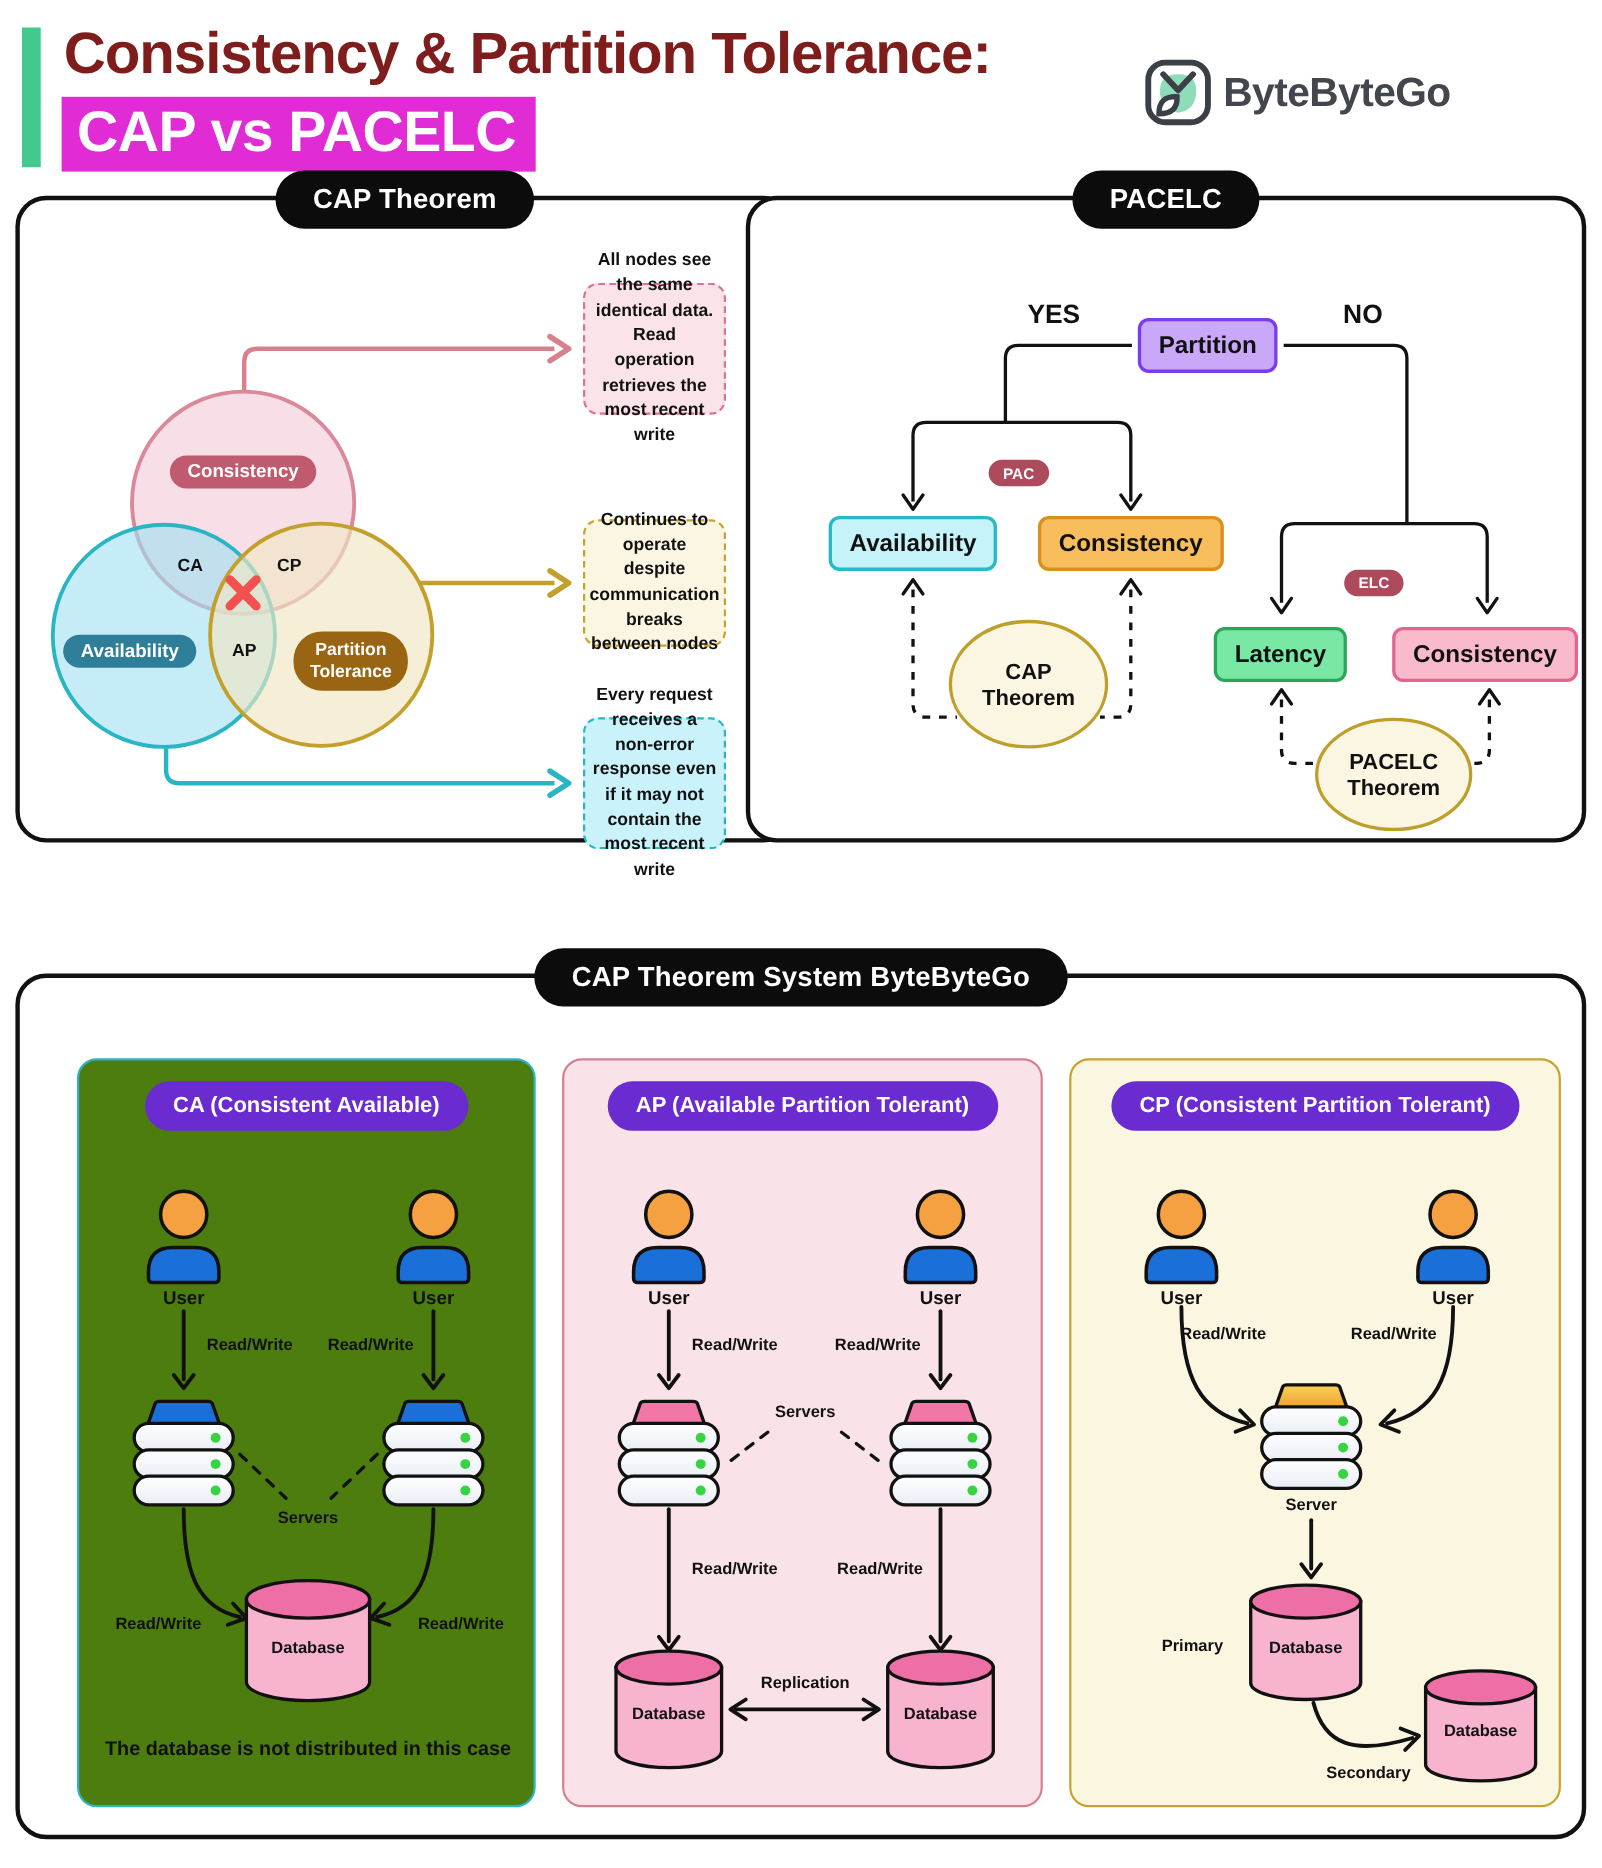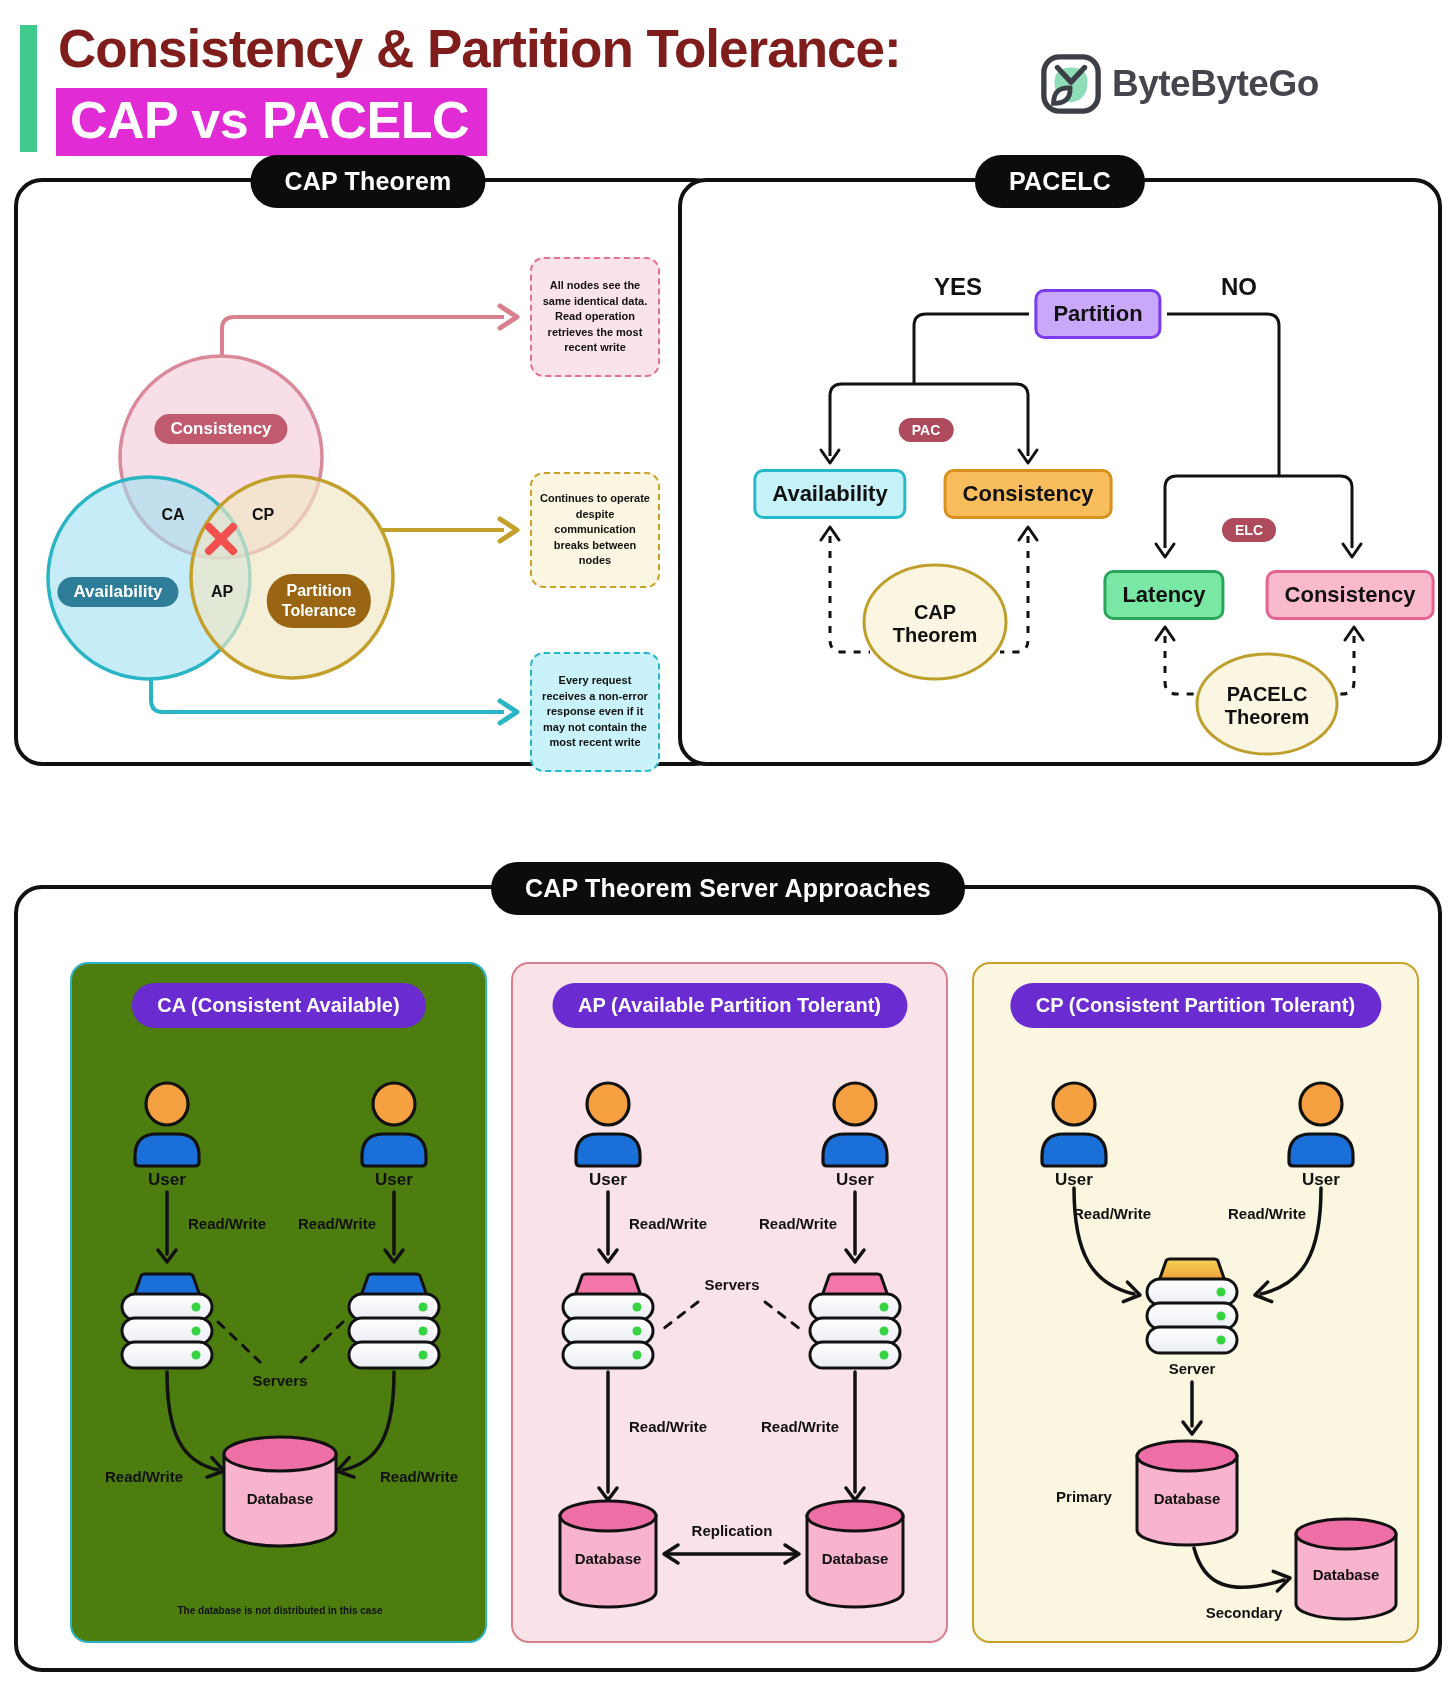--- a/index.html
+++ b/index.html
@@ -13,21 +13,21 @@
     background:#0c0c0c;color:#fff;font-weight:bold;font-size:25px;
     padding:12px 34px;border-radius:32px;white-space:nowrap;z-index:4;letter-spacing:.2px;
   }
   svg.layer{position:absolute;left:0;top:0;}
   .lbl{position:absolute;transform:translate(-50%,-50%);font-weight:bold;white-space:nowrap;color:#111;}
   .sem{font-weight:600;}
   .tag{position:absolute;transform:translate(-50%,-50%);color:#fff;font-weight:bold;
        border-radius:18px;padding:5px 16px;white-space:nowrap;text-align:center;font-size:17px;}
   .tag-two{border-radius:26px;padding:7px 15px;font-size:16px;line-height:1.25;}
   .note{position:absolute;border:2.5px dashed;border-radius:14px;display:flex;align-items:center;justify-content:center;
-        text-align:center;font-weight:700;font-size:11px;line-height:1.42;padding:8px 6px;box-sizing:border-box;}
+        text-align:center;font-weight:700;font-size:16px;line-height:1.42;padding:8px 6px;box-sizing:border-box;}
   .note-pink{background:#fbe3ea;border-color:#e0718f;}
   .note-gold{background:#faf6e1;border-color:#c9a22c;}
   .note-cyan{background:#c9f2fa;border-color:#2ab5c4;}
   .box{position:absolute;transform:translate(-50%,-50%);border:3px solid;border-radius:10px;
        font-size:22px;font-weight:600;padding:9px 16px;white-space:nowrap;text-align:center;}
   .box-partition{background:#c9a8f9;border-color:#7b3bf0;}
   .box-availability{background:#c6f3f9;border-color:#25b9c9;}
   .box-cons-orange{background:#f8bd5c;border-color:#d8911c;}
   .box-latency{background:#79e8a4;border-color:#2aa65a;}
   .box-cons-pink{background:#f9bacc;border-color:#e4648f;}
@@ -35,21 +35,21 @@
            font-size:14px;font-weight:bold;padding:4px 13px;border-radius:14px;white-space:nowrap;}
   .ellipse-lbl{font-size:20px;font-weight:600;}
   .sub-panel{position:absolute;border-radius:18px;box-sizing:border-box;border:2.5px solid;}
   .sub-ca{background:#4d7c0f;border-color:#2cb4c6;}
   .sub-ap{background:#fae3e8;border-color:#d5808f;}
   .sub-cp{background:#faf6e0;border-color:#c9a22c;}
   .sub-pill{position:absolute;top:19px;left:50%;transform:translateX(-50%);background:#6a2bd0;color:#fff;
             font-size:20px;font-weight:bold;padding:11px 26px;border-radius:26px;white-space:nowrap;z-index:2;}
   .mini{font-size:15px;}
   .user-lbl{font-size:17px;font-weight:600;}
-  .caption{font-size:10px;font-weight:bold;margin-top:20px;}
+  .caption{font-size:18px;font-weight:bold;}
   
   .hdr-bar{position:absolute;left:20px;top:25px;width:17px;height:127px;background:#41c98e;}
   .hdr-title{position:absolute;left:58px;top:18px;font-size:53px;font-weight:800;letter-spacing:-1px;color:#7f1d1d;white-space:nowrap;}
   .hdr-hl{position:absolute;left:56px;top:88px;background:#e12bd4;color:#fff;font-size:52px;font-weight:800;
           padding:2px 18px 6px 14px;letter-spacing:-.5px;white-space:nowrap;}
   .brand{position:absolute;left:1040px;top:53px;display:flex;align-items:center;gap:10px;}
   .brand-text{font-size:37px;font-weight:bold;color:#43474d;letter-spacing:-.5px;}
 </style>
 </head>
 <body>
@@ -154,21 +154,21 @@
   <div class="box box-cons-orange" style="left:346px;top:312px;">Consistency</div>
   <div class="box box-latency" style="left:482px;top:413px;">Latency</div>
   <div class="box box-cons-pink" style="left:668px;top:413px;">Consistency</div>
   <div class="lbl ellipse-lbl" style="left:253px;top:430px;">CAP</div>
   <div class="lbl ellipse-lbl" style="left:253px;top:453px;">Theorem</div>
   <div class="lbl ellipse-lbl" style="left:585px;top:512px;">PACELC</div>
   <div class="lbl ellipse-lbl" style="left:585px;top:535px;">Theorem</div>
 </section>
 
 <section class="panel" style="left:14px;top:885px;width:1428px;height:787px;">
-  <div class="panel-pill">CAP Theorem Server Approaches</div>
+  <div class="panel-pill">CAP Theorem System ByteByteGo</div>
 
   <div class="sub-panel sub-ca" style="left:52px;top:73px;width:417px;height:681px;">
     <div class="sub-pill">CA (Consistent Available)</div>
     <svg class="layer" width="412" height="676" viewBox="0 0 412 676">
       <defs>
         <linearGradient id="slabGrad" x1="0" y1="0" x2="0" y2="1">
           <stop offset="0" stop-color="#ffffff"></stop>
             <stop offset="1" stop-color="#e9edf4"></stop>
         </linearGradient>
         <linearGradient id="capOrange" x1="0" y1="0" x2="0" y2="1">

